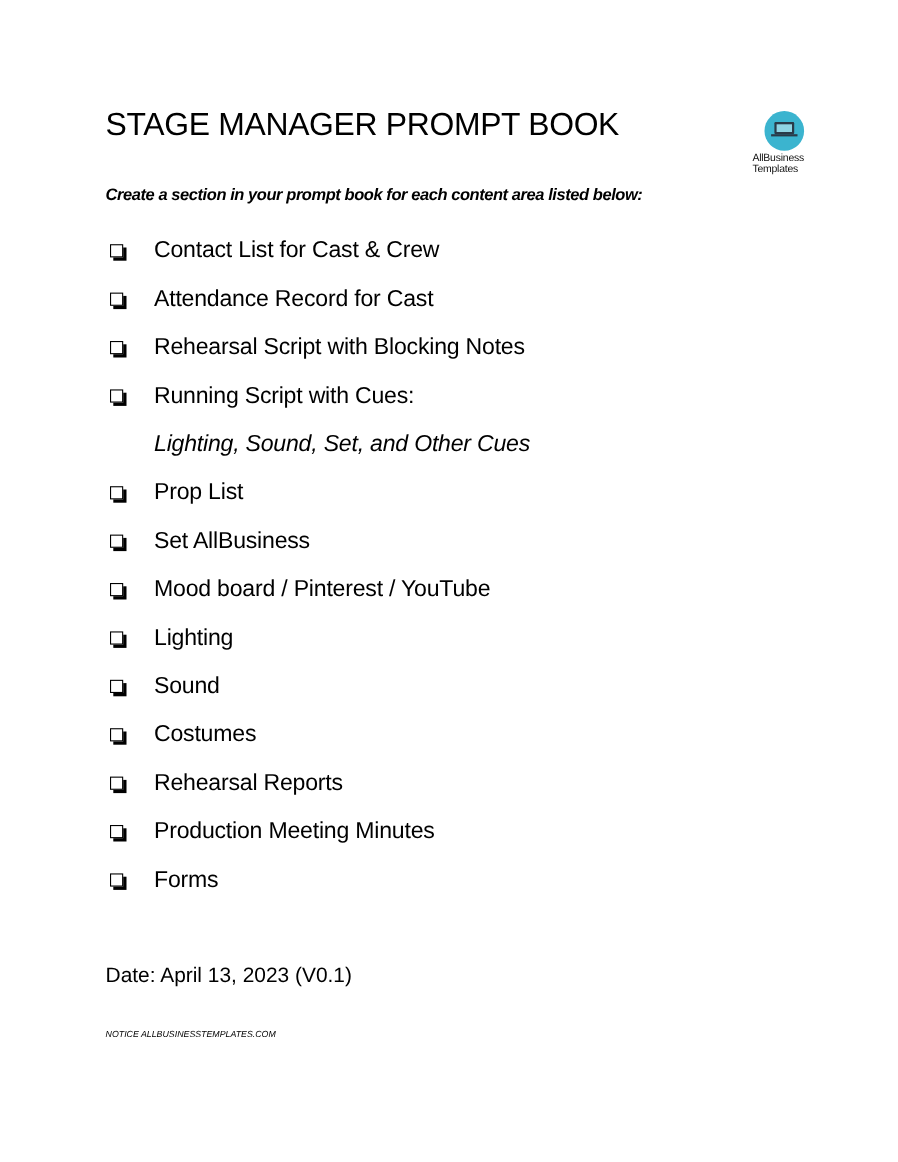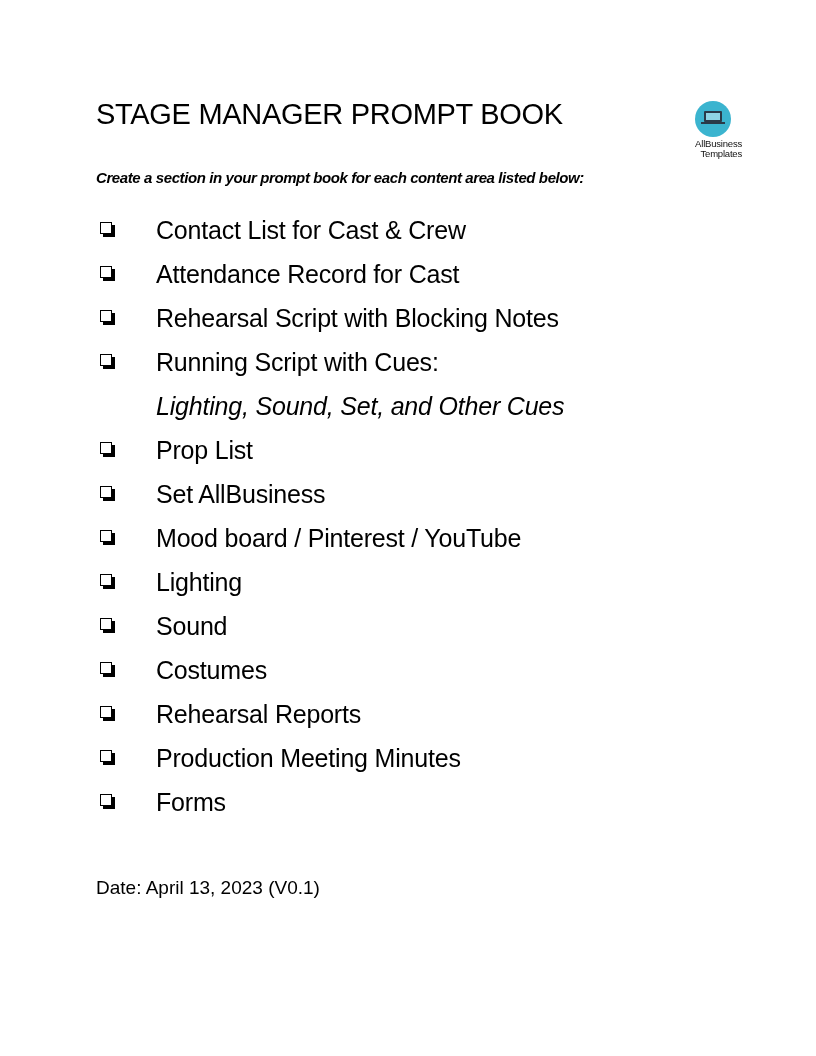--- a/index.html
+++ b/index.html
@@ -1,36 +1,36 @@
 <!DOCTYPE html>
 <html><head>
   <meta charset="utf-8">
   <style>
     html, body { margin:0; padding:0; background:#ffffff; }
     body { width:816px; height:1056px; position:relative; overflow:hidden;
       font-family:"Liberation Sans", sans-serif; color:#000; }
     .title { position:absolute; left:96px; top:98px; font-size:29px; font-weight:normal;
       letter-spacing:-0.3px; white-space:nowrap; }
-    .logo { position:absolute; left:684px; top:101px; width:58px; text-align:right; }
+    .logo { position:absolute; left:684px; top:101px; width:58px; text-align:left; }
     .logo-circle { width:36px; height:36px; border-radius:50%; background:#3bb4cf;
       margin:0 auto; position:relative; overflow:hidden; }
     .logo-laptop { position:absolute; left:9px; top:10px; width:18px; height:11px;
       background:#2a3a48; border-radius:1px; }
     .logo-screen { position:absolute; left:2px; top:2px; width:14px; height:7px; background:#8fd4e3; }
     .logo-base { position:absolute; left:6px; top:21px; width:24px; height:2px; background:#2a3a48; }
     .logo-text { font-size:9.5px; line-height:10px; margin-top:2px; color:#111; letter-spacing:-0.2px; }
     .subtitle { position:absolute; left:96px; top:169px; font-size:15px; font-weight:bold;
       font-style:italic; letter-spacing:-0.4px; white-space:nowrap; }
     .list { position:absolute; left:96px; top:216px; }
     .item { position:relative; height:44px; display:flex; align-items:flex-start; }
     .checkbox { position:relative; width:16px; height:16px; margin-top:6px; margin-left:4px; }
     .checkbox .box { position:absolute; left:0; top:0; width:12px; height:12px;
       border:1.5px solid #000; background:#fff; box-sizing:border-box; z-index:2; }
     .checkbox .shadow { position:absolute; left:3px; top:3px; width:12px; height:12px; background:#000; z-index:1; }
-    .item-label { position:absolute; left:60px; top:0; font-size:25px; white-space:nowrap; letter-spacing:-0.2px; }
+    .item-label { position:absolute; left:44px; top:0; font-size:21px; white-space:nowrap; letter-spacing:-0.2px; }
     .sub-item { position:relative; height:44px; }
     .sub-item .item-label { font-style:italic; }
     .date { position:absolute; left:96px; top:877px; font-size:19px; white-space:nowrap; }
     .notice { position:absolute; left:96px; top:936px; font-size:8px; font-style:italic;
       line-height:10px; white-space:nowrap; }
   </style>
 </head>
 <body>
 
 <div>
@@ -144,14 +144,15 @@
           <div class="box"></div>
           <div class="shadow"></div>
         </div>
       <span class="item-label">Forms</span>
     </div>
   </div>
 
   <div class="date">Date: April 13, 2023 (V0.1)</div>
 
   <div class="notice">
+    <div>NOTICE  ALLBUSINESSTEMPLATES.COM</div>
   </div>
 </div>
 
 </body></html>

